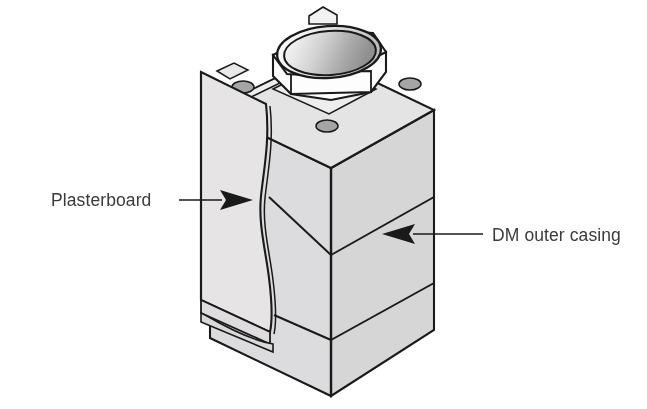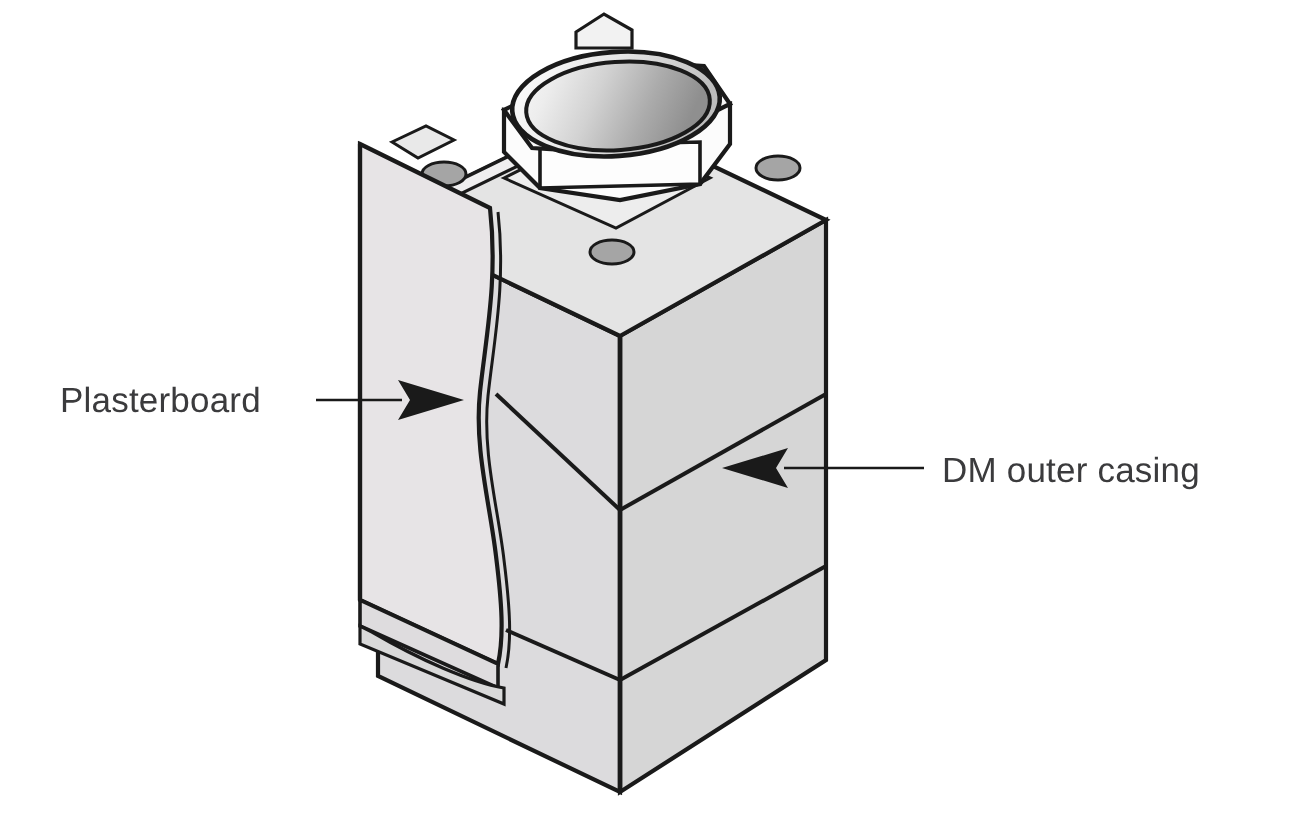--- a/index.html
+++ b/index.html
@@ -14,20 +14,21 @@
     position: relative;
     overflow: hidden;
     font-family: "Liberation Sans", sans-serif;
   }
   #diagram-root {
     position: absolute;
     left: 0;
     top: 0;
     width: 545px;
     height: 409px;
+    padding-left: 21px;
   }
   .label-text {
     font-family: "Liberation Sans", sans-serif;
     font-size: 17.5px;
     fill: #3b3b3d;
     letter-spacing: 0.1px;
   }
   .leader-line {
     stroke: #1a1a1a;
     stroke-width: 1.3;

